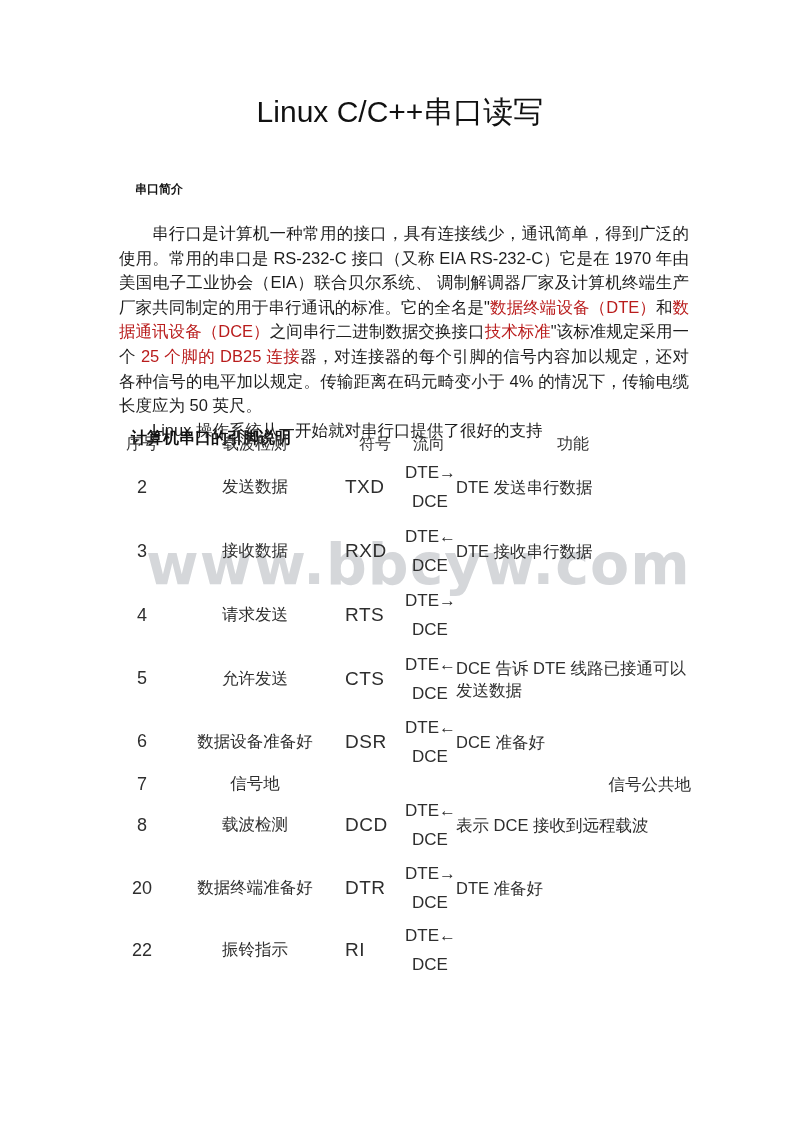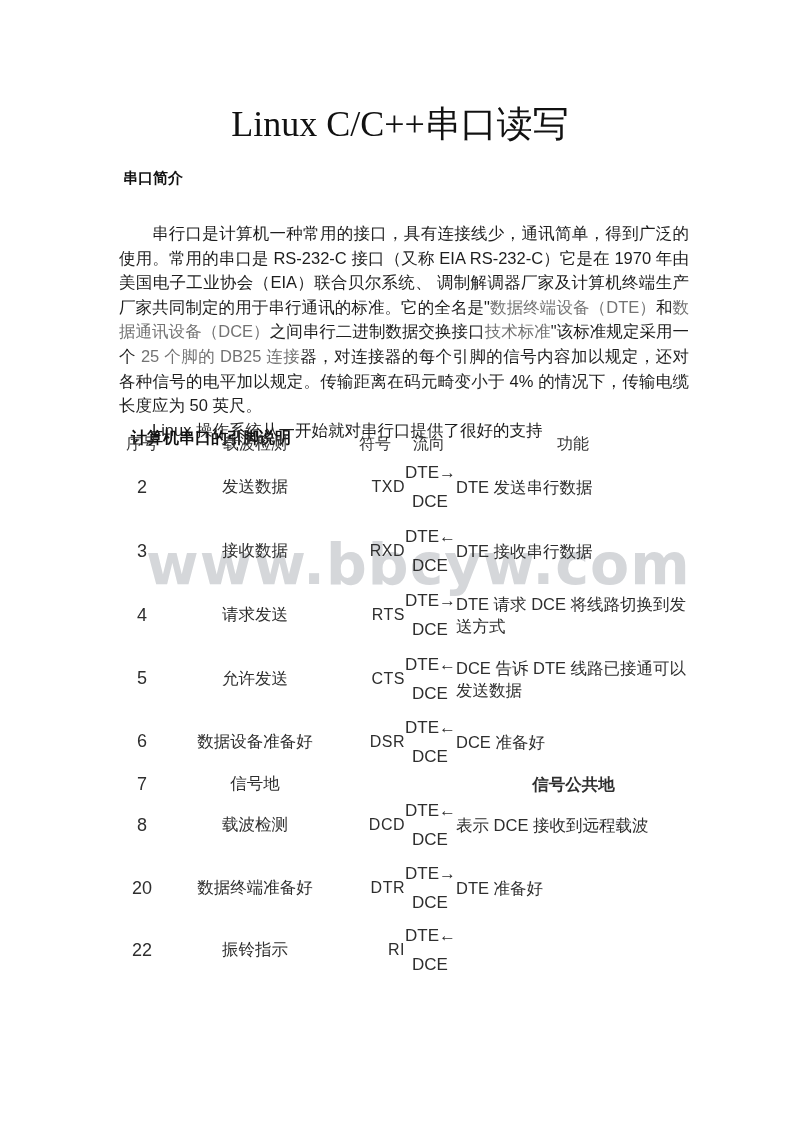--- a/index.html
+++ b/index.html
@@ -18,46 +18,46 @@
     font-size:57px;
     font-weight:bold;
     letter-spacing:1px;
     color:#d5d7da;
     z-index:0;
     white-space:nowrap;
   }
   .doc{position:absolute;inset:0;z-index:1;}
   .title{
     position:absolute;
-    top:100px;left:0;right:0;
+    top:92px;left:0;right:0;
     margin:0;
     text-align:center;
-    font-family:Liberation Serif, serif;
+    font-family:Liberation Sans, sans-serif;
     font-weight:normal;
-    font-size:36px;
+    font-size:30px;
     color:#111111;
   }
   .section-heading{
     position:absolute;
     left:119px;top:165px;
-    margin:4px;
-    font-size:15px;
+    margin:16px;
+    font-size:12px;
     font-weight:bold;
     color:#111111;
   }
   .intro{
     position:absolute;
     left:119px;top:221px;
     width:570px;
     font-size:16.5px;
     line-height:24.6px;
     text-align:justify;
   }
   .intro .para{margin:0;text-indent:2em;}
-  .red{color:#737373;}
+  .red{color:#b91c1c;}
   .table-heading{
     position:absolute;
     left:119px;top:416px;
     margin:12px;
     font-size:16px;
     font-weight:bold;
     color:#111111;
   }
   .pin-table{
     position:absolute;
@@ -81,25 +81,25 @@
     align-items:center;
     height:64px;
   }
   #rows .trow:nth-child(4),
   #rows .trow:nth-child(5){height:63px;}
   #rows .trow:nth-child(6){height:20px;}
   #rows .trow:nth-child(8),
   #rows .trow:nth-child(9){height:62px;}
   .c-num{text-align:center;font-size:18px;}
   .c-name{text-align:center;font-size:16.5px;}
-  .c-sym{text-align:right;font-size:16px;letter-spacing:0.5px;}
+  .c-sym{text-align:left;font-size:19px;letter-spacing:0.5px;}
   .c-flow{font-size:17px;line-height:29px;}
   .c-flow .flow-bottom{padding-left:7px;}
   .c-func{font-size:16.5px;line-height:22px;padding-left:1px;}
-  .trow.no-flow .c-func{text-align:center;font-weight:bold;}
+  .trow.no-flow .c-func{text-align:right;}
 </style>
 </head>
 <body>
 
 <div class="watermark">www.bbcyw.com</div>
 
 <div class="doc">
 
   <h1 class="title">Linux C/C++串口读写</h1>
 
@@ -142,21 +142,20 @@
           <div class="cell c-func">DTE 接收串行数据</div>
         </div>
         <div class="trow">
           <div class="cell c-num">4</div>
           <div class="cell c-name">请求发送</div>
           <div class="cell c-sym">RTS</div>
           <div class="cell c-flow">
             <div class="flow-top">DTE→</div>
             <div class="flow-bottom">DCE</div>
           </div>
-          <div class="cell c-func">DTE 请求 DCE 将线路切换到发送方式</div>
         </div>
         <div class="trow">
           <div class="cell c-num">5</div>
           <div class="cell c-name">允许发送</div>
           <div class="cell c-sym">CTS</div>
           <div class="cell c-flow">
             <div class="flow-top">DTE←</div>
             <div class="flow-bottom">DCE</div>
           </div>
           <div class="cell c-func">DCE 告诉 DTE 线路已接通可以发送数据</div>

